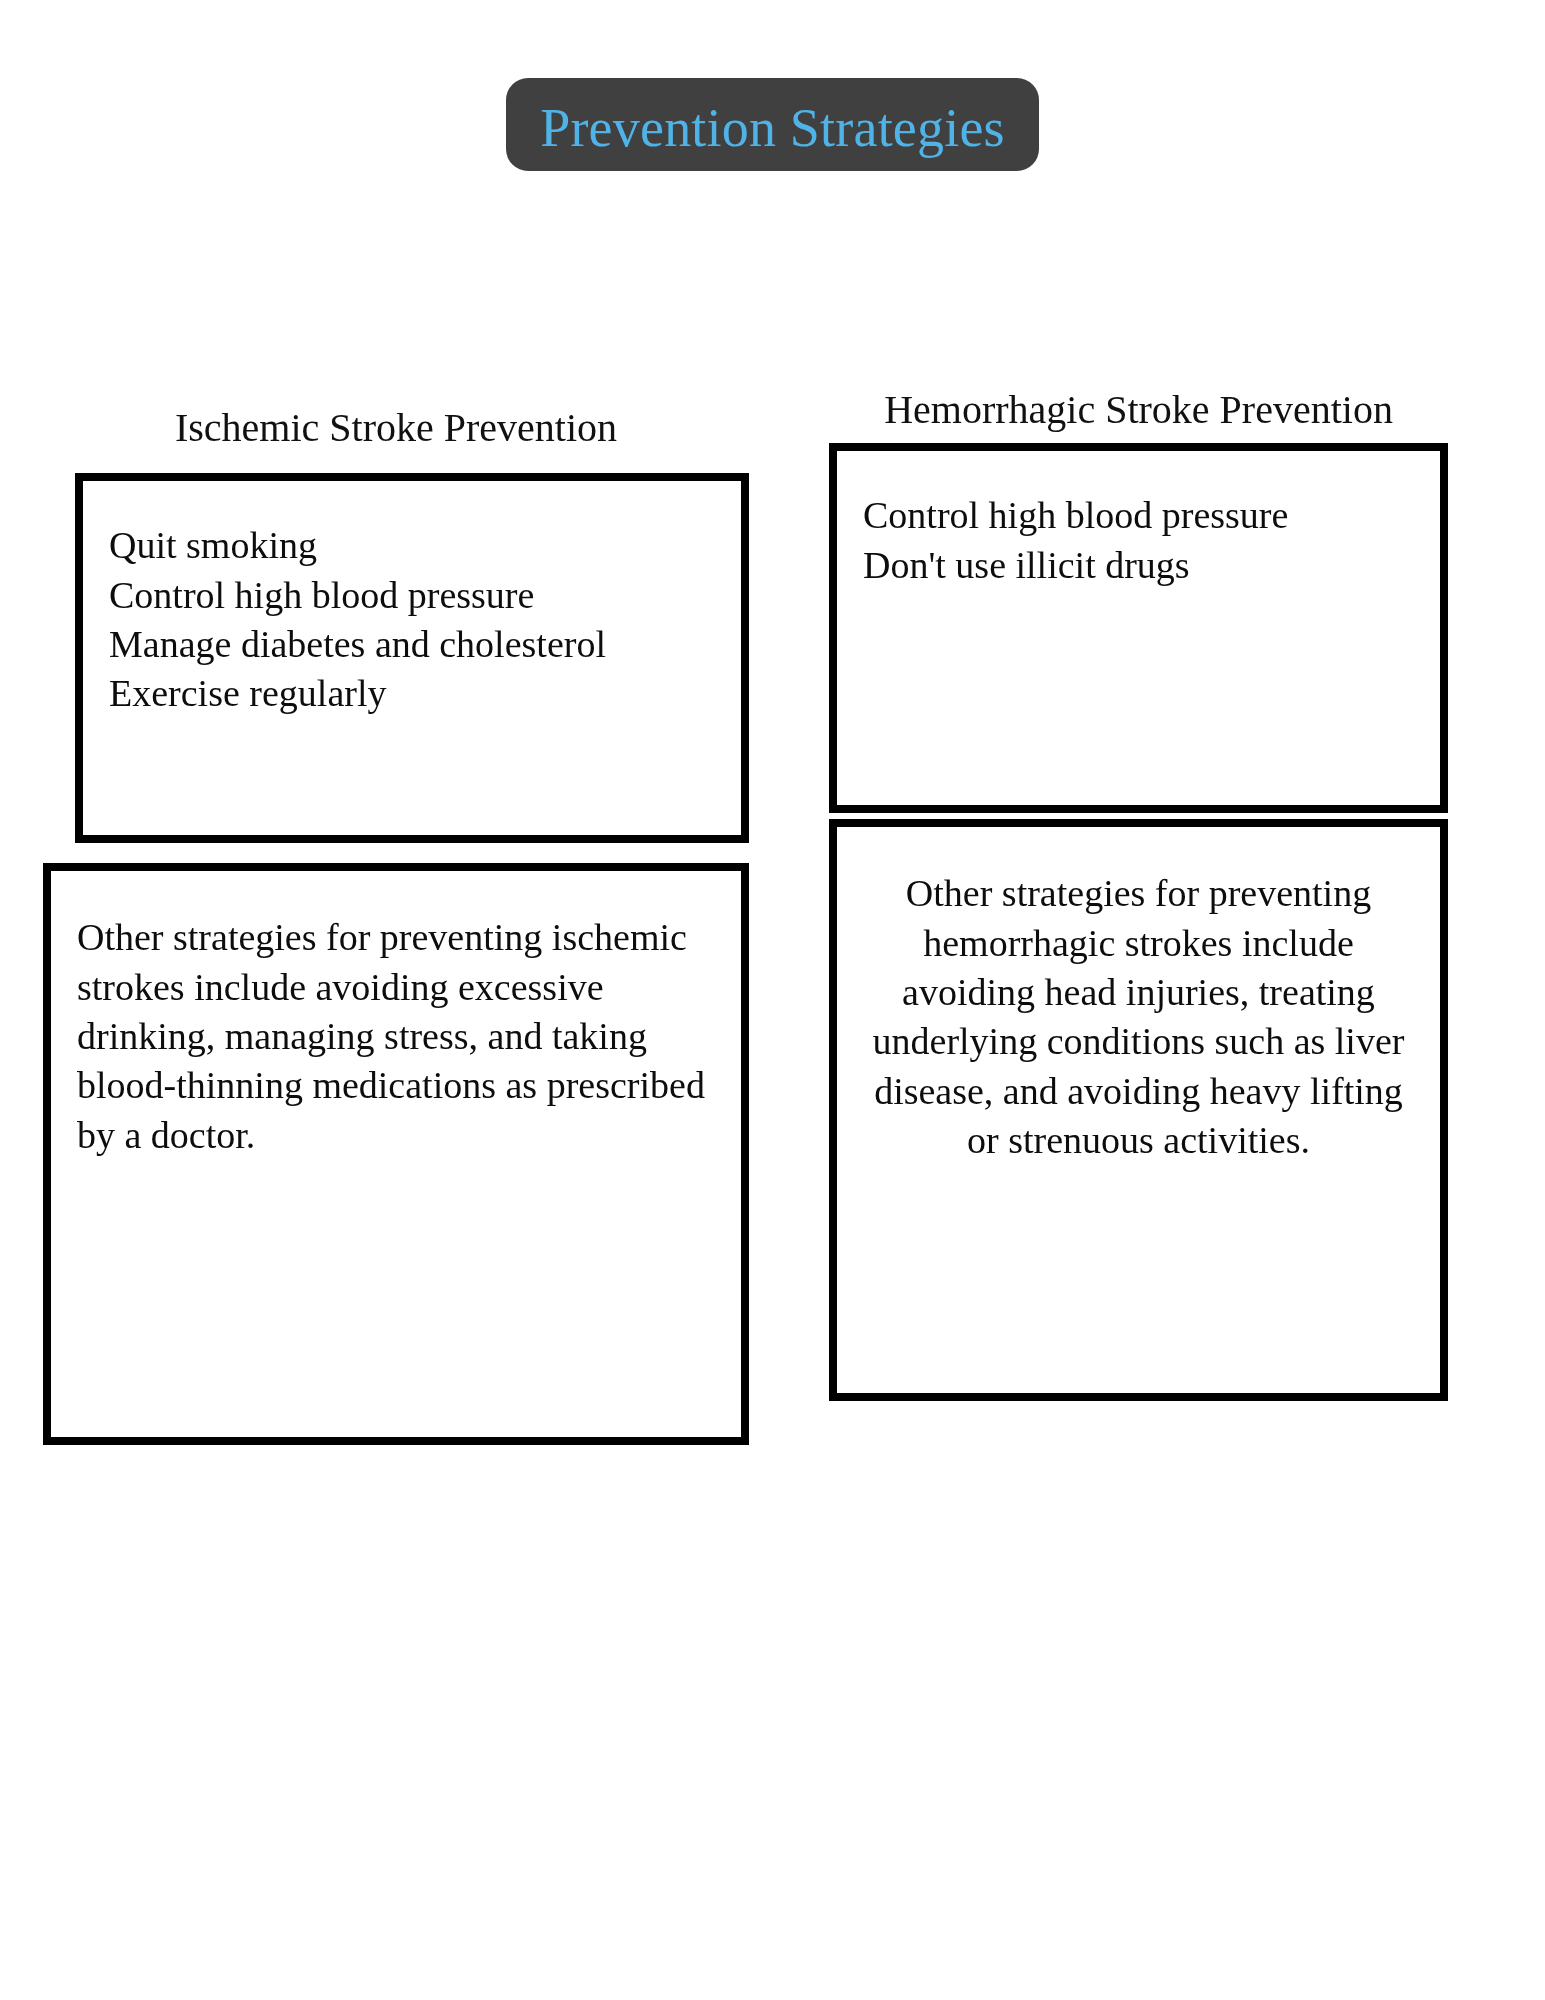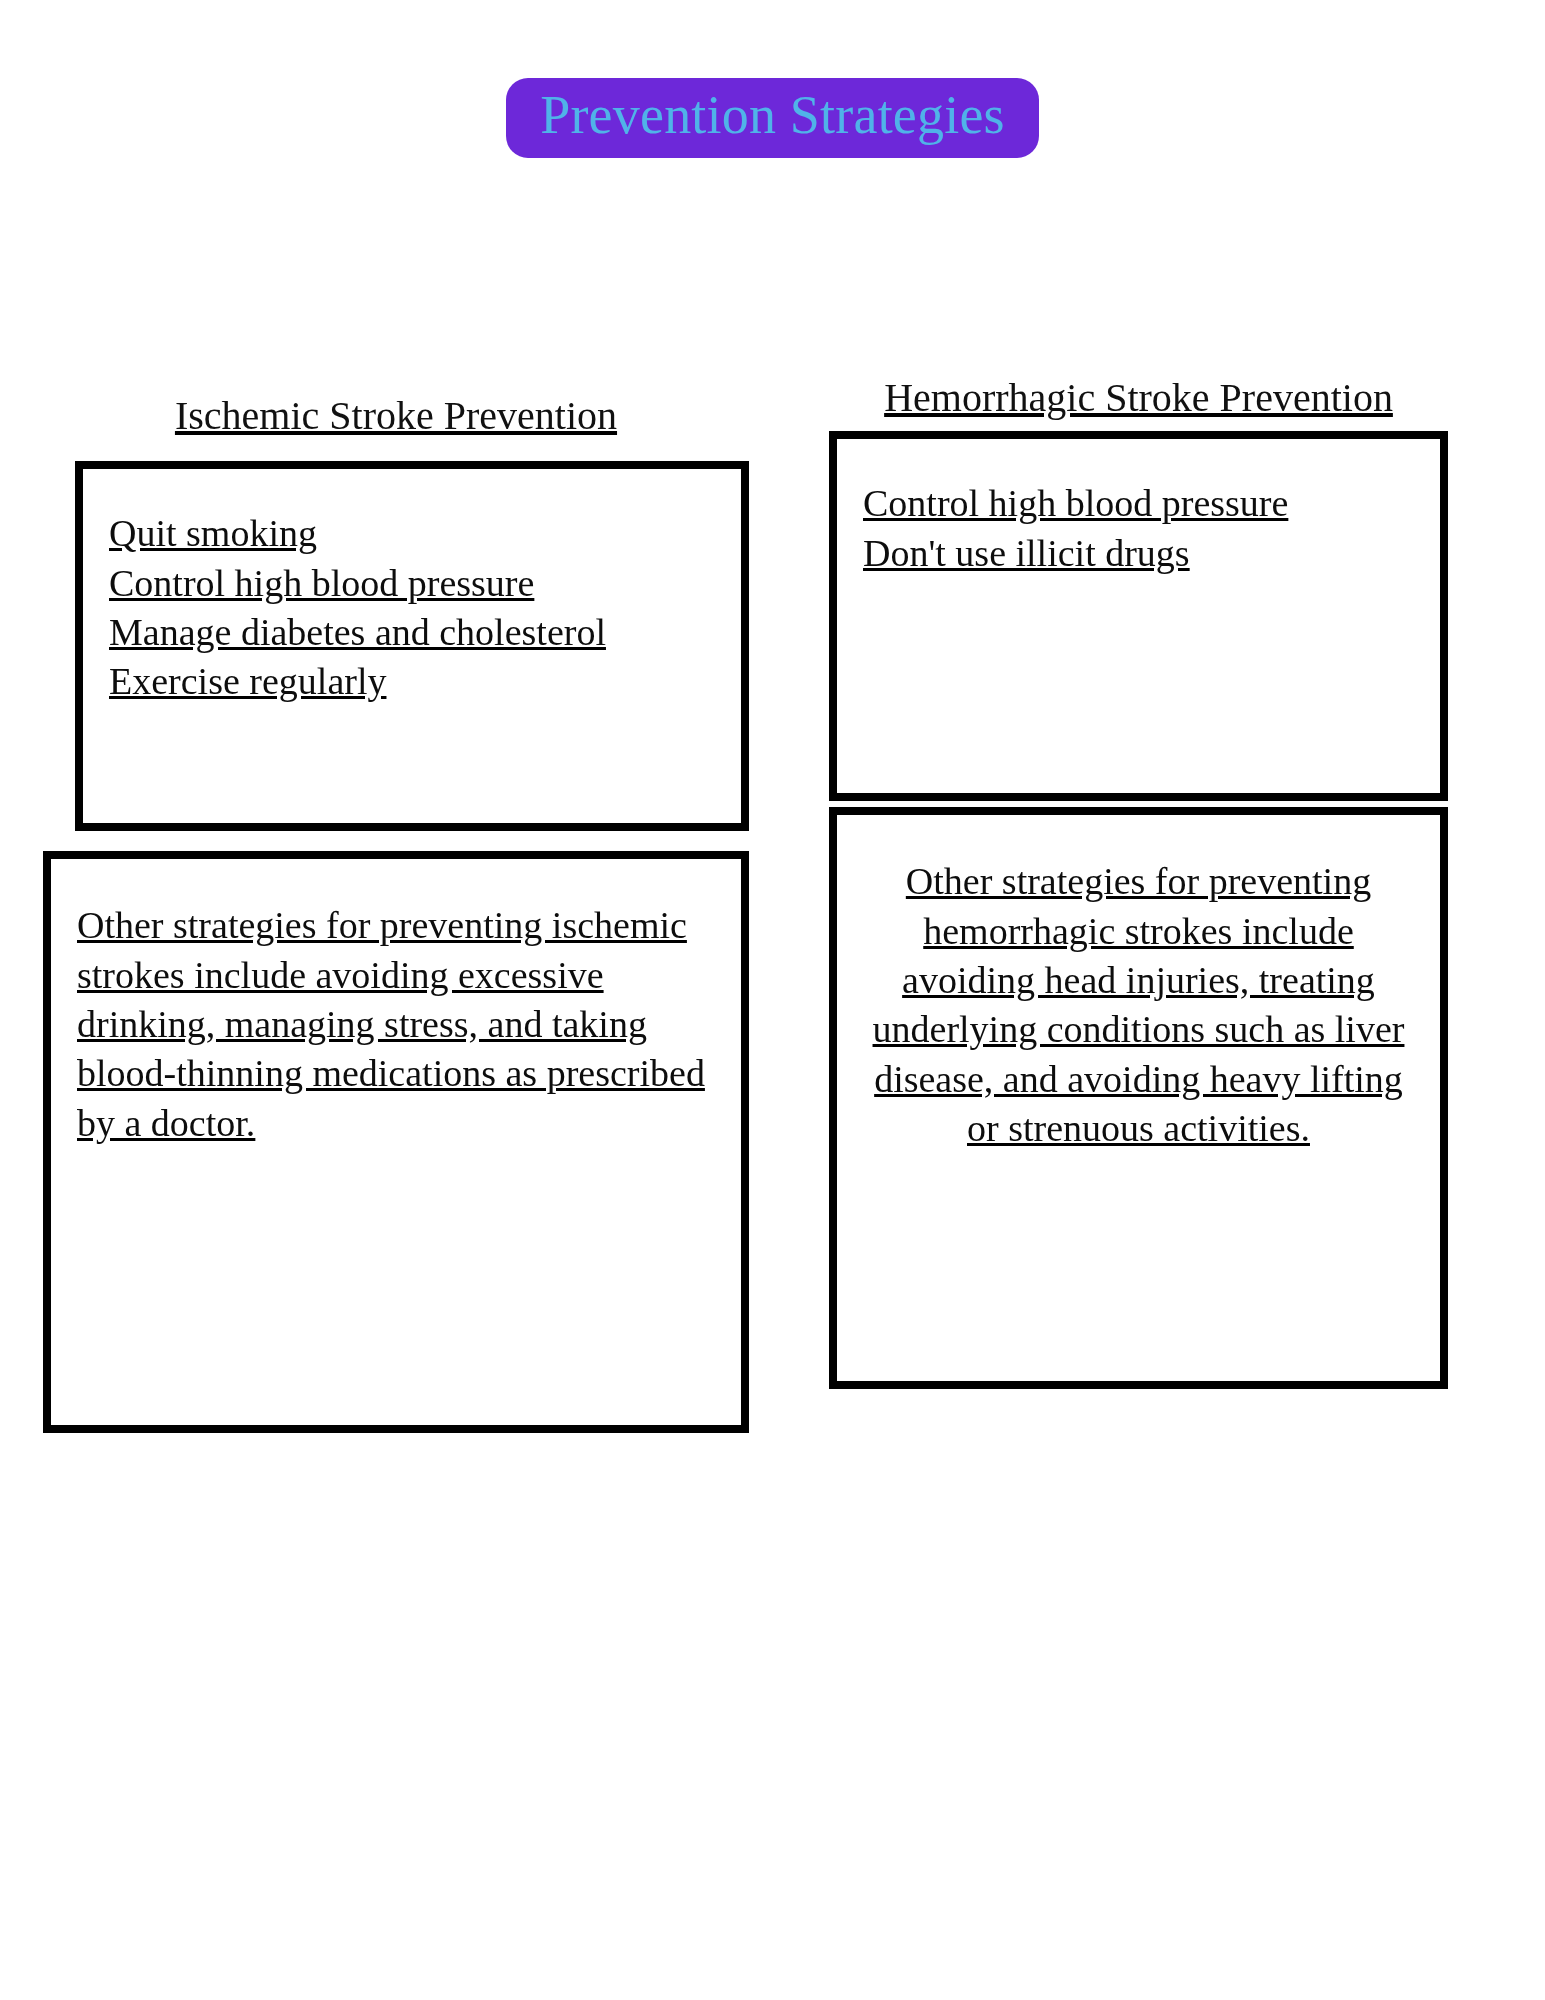--- a/index.html
+++ b/index.html
@@ -19,43 +19,42 @@
   .title-wrap {
     position: absolute;
     top: 0;
     left: 0;
     width: 1545px;
     text-align: center;
     padding-top: 78px;
   }
   .title-pill {
     display: inline-block;
-    background: #6d28d9;
+    background: #404040;
     color: #50b3e8;
     border-radius: 22px;
-    padding: 10px 34px 16px 34px;
+    padding: 23px 34px 16px 34px;
     font-family: "Liberation Serif", "DejaVu Serif", serif;
     font-size: 54px;
     line-height: 1.0;
     letter-spacing: 0.2px;
     white-space: nowrap;
   }
 
   
   .columns {
     position: absolute;
     top: 370px;
     left: 0;
     width: 1545px;
     height: 1200px;
   }
   .column {
     position: absolute;
-    top: 4px;
-    text-decoration: underline;
+    top: 16px;
   }
   .column.left  { left: 43px;  width: 706px; }
   .column.right { left: 829px; width: 619px; }
 
   .col-header {
     text-align: center;
     font-family: "Liberation Serif", "DejaVu Serif", serif;
     font-size: 40px;
     line-height: 1.18;
     color: #111111;

